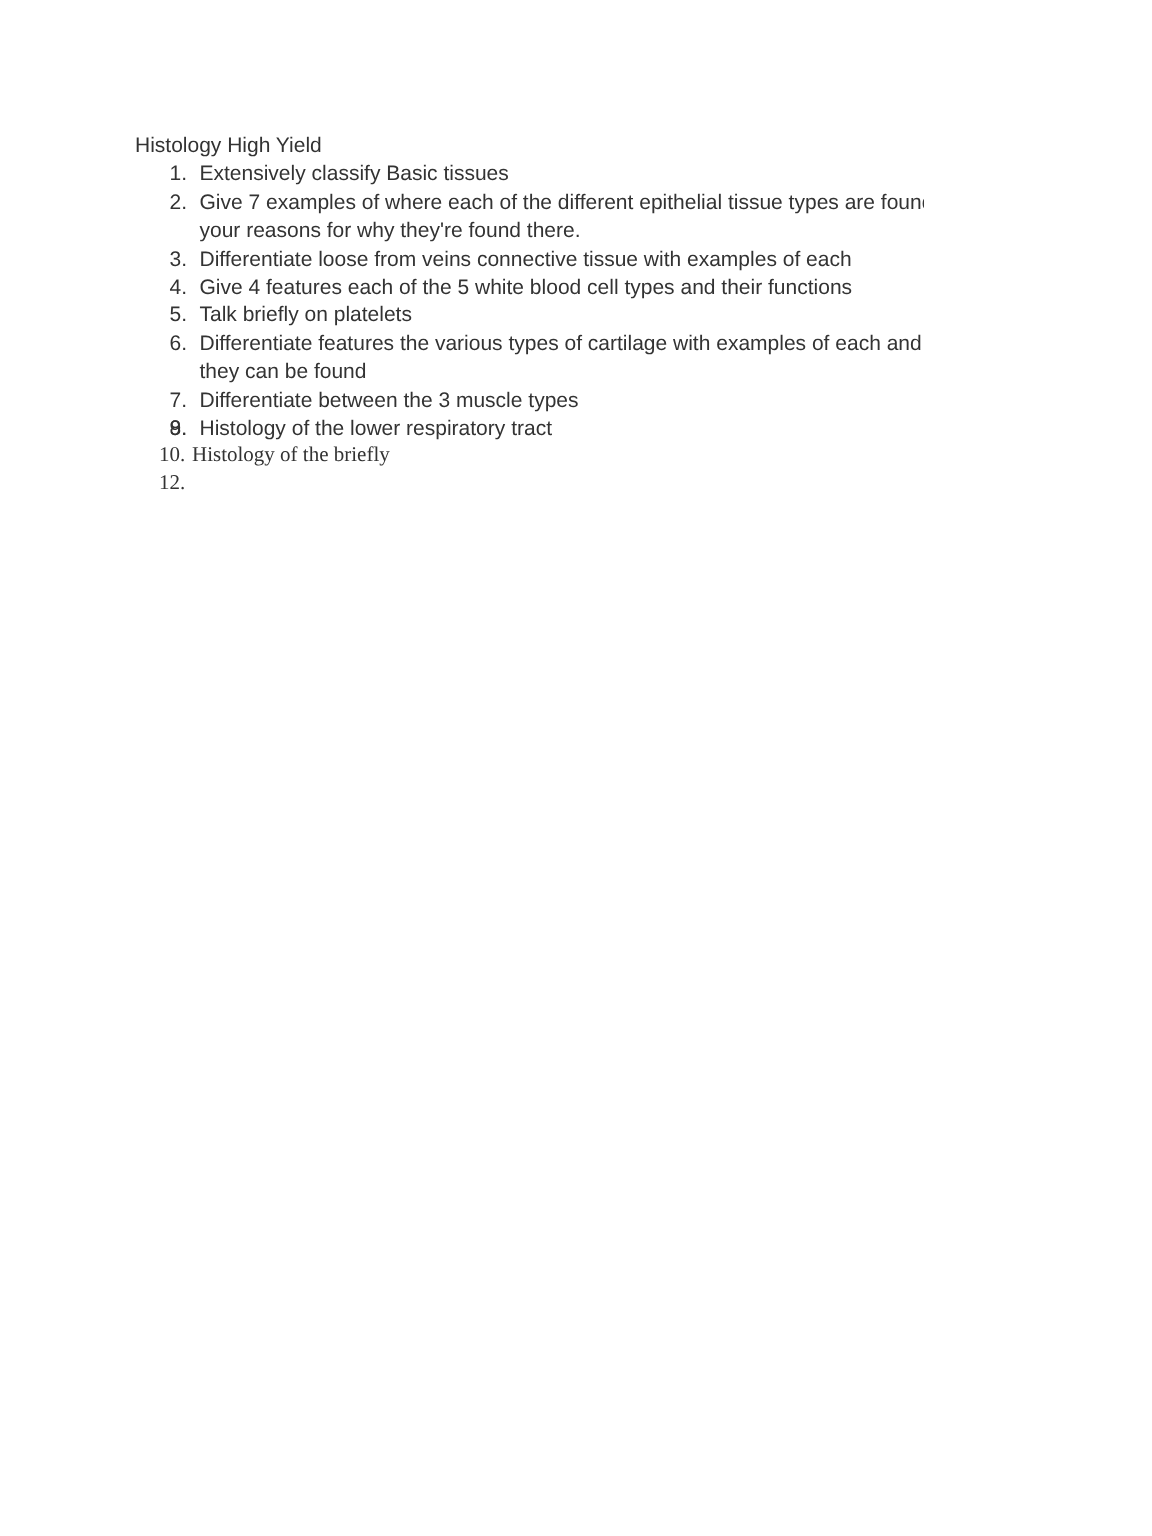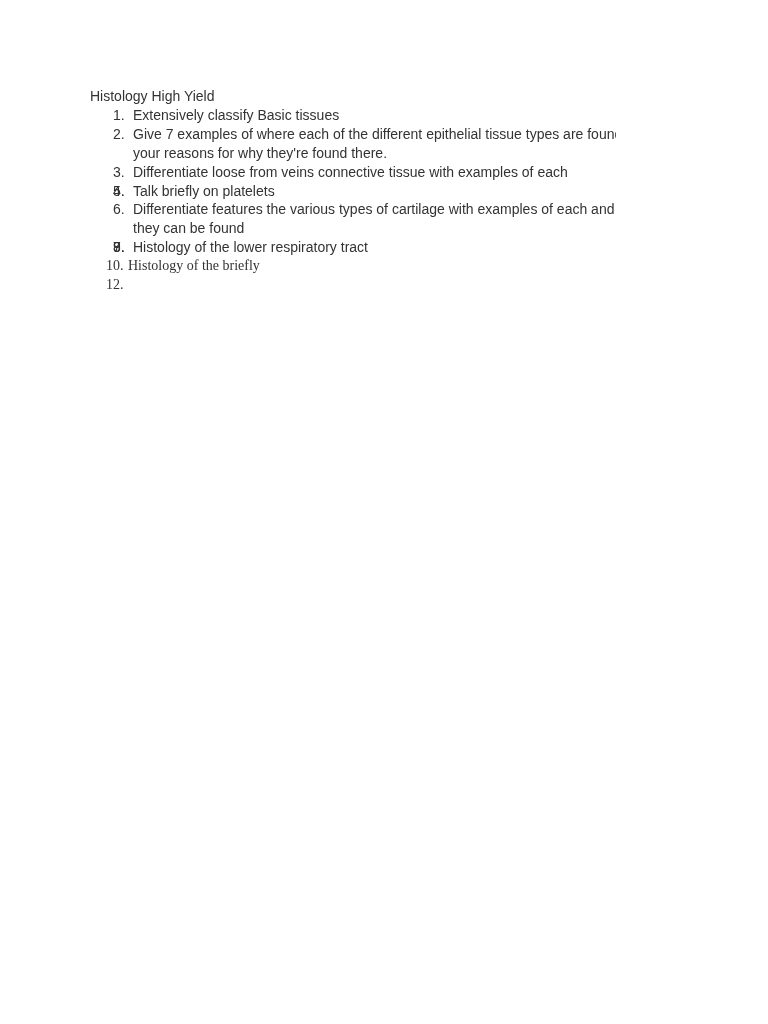--- a/index.html
+++ b/index.html
@@ -65,33 +65,33 @@
 
       <div class="li">
         <span class="num">2.</span><span class="txt">Give 7 examples of where each of the different epithelial tissue types are found and your reasons for why they're found there.</span>
       </div>
 
       <div class="li">
         <span class="num">3.</span><span class="txt">Differentiate loose from veins connective tissue with examples of each</span>
       </div>
 
       <div class="li">
-        <span class="num">4.</span>
+        <span class="num">4.</span><span class="txt">Give 4 features each of the 5 white blood cell types and their functions</span>
       </div>
 
       <div class="li">
         <span class="num">5.</span><span class="txt">Talk briefly on platelets</span>
       </div>
 
       <div class="li">
         <span class="num">6.</span><span class="txt">Differentiate features the various types of cartilage with examples of each and where they can be found</span>
       </div>
 
       <div class="li">
-        <span class="num">7.</span>
+        <span class="num">7.</span><span class="txt">Differentiate between the 3 muscle types</span>
       </div>
 
       <div class="li">
         <span class="num">8.</span>
       </div>
 
       <div class="li">
         <span class="num">9.</span><span class="txt">Histology of the lower respiratory tract</span>
       </div>
 

